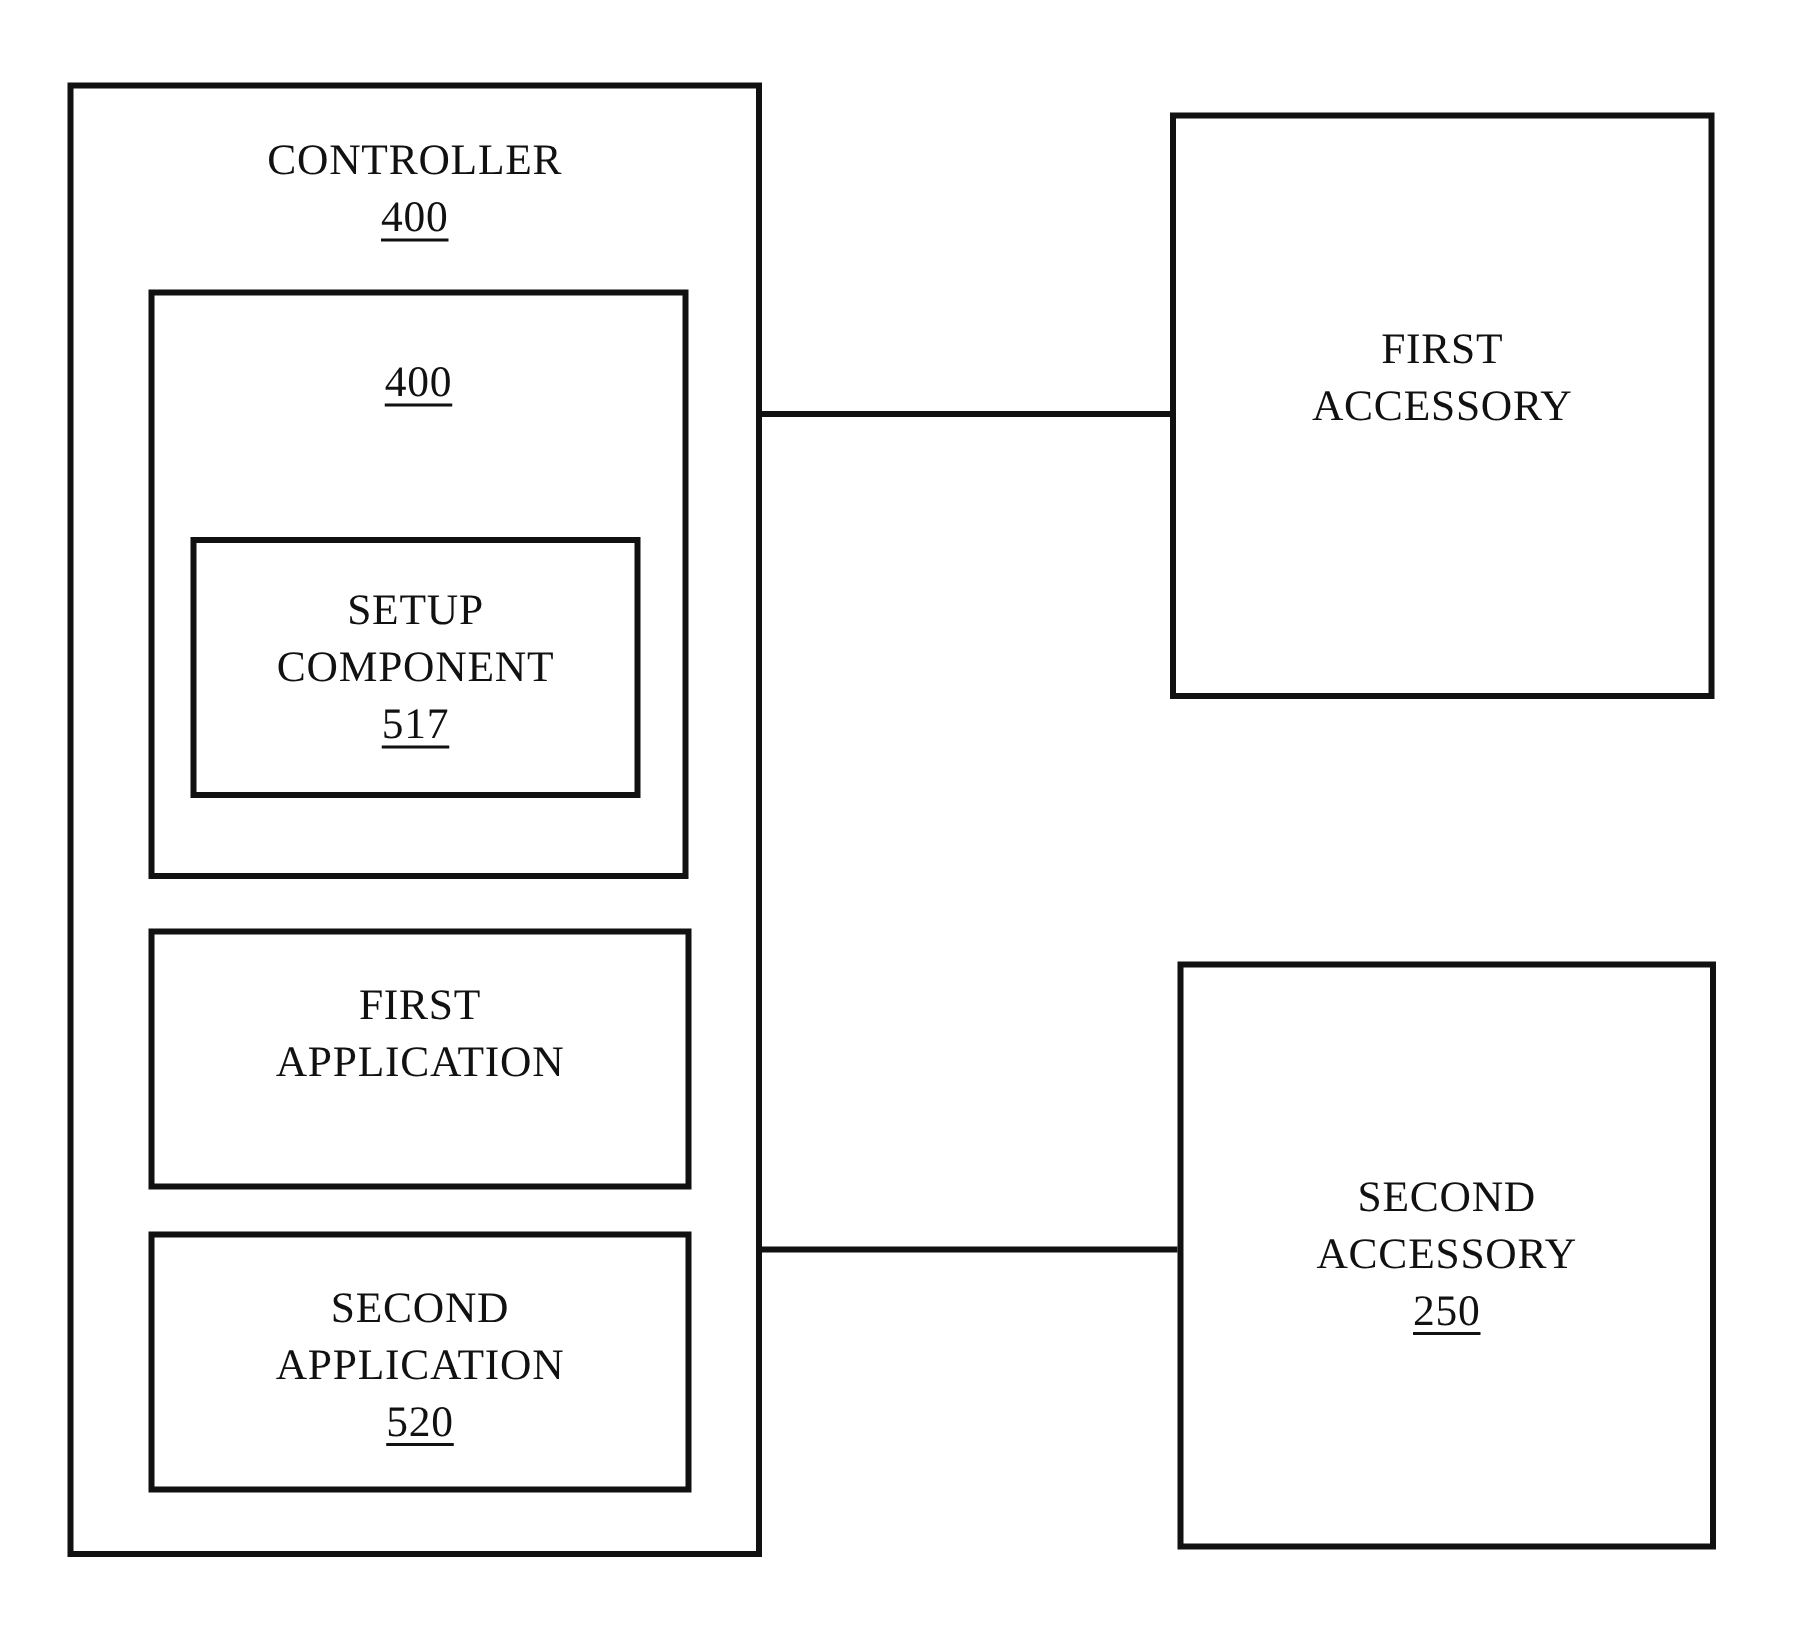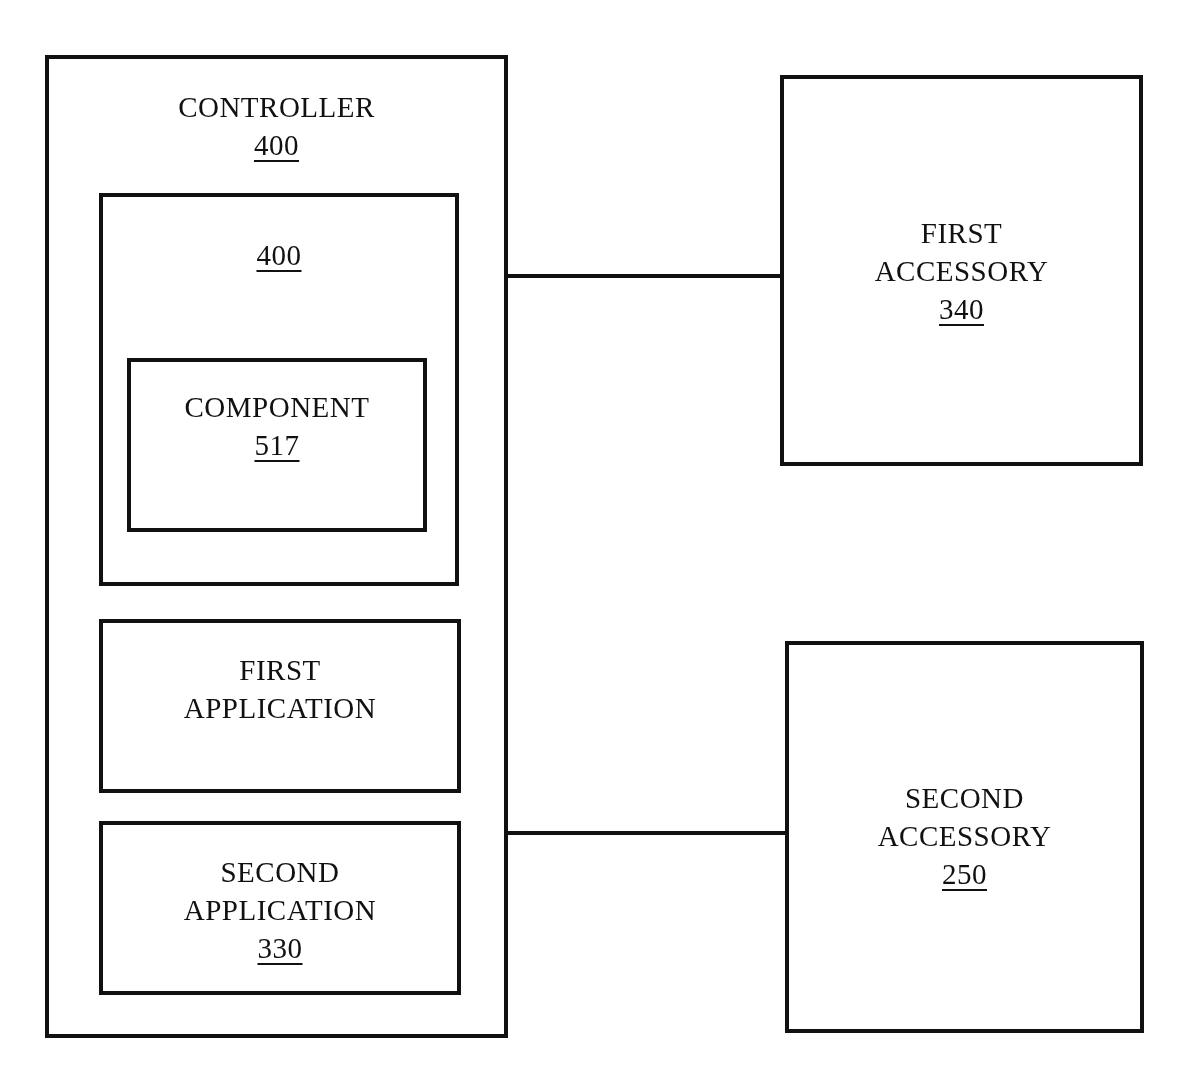--- a/index.html
+++ b/index.html
@@ -82,42 +82,42 @@
     <span class="ref">400</span>
   </div>
 
   <div class="box os-box"></div>
   <div class="lbl os-lbl">
     <span class="ref">400</span>
   </div>
 
   <div class="box setup-box"></div>
   <div class="lbl setup-lbl">
+    <span class="line-txt">SETUP</span>
     <span class="line-txt">COMPONENT</span>
     <span class="ref">517</span>
   </div>
 
   <div class="box app1-box"></div>
   <div class="lbl app1-lbl">
     <span class="line-txt">FIRST</span>
     <span class="line-txt">APPLICATION</span>
   </div>
 
   <div class="box app2-box"></div>
   <div class="lbl app2-lbl">
     <span class="line-txt">SECOND</span>
     <span class="line-txt">APPLICATION</span>
-    <span class="ref">330</span>
+    <span class="ref">520</span>
   </div>
 
   <div class="box acc1-box"></div>
   <div class="lbl acc1-lbl">
     <span class="line-txt">FIRST</span>
     <span class="line-txt">ACCESSORY</span>
-    <span class="ref">340</span>
   </div>
 
   <div class="box acc2-box"></div>
   <div class="lbl acc2-lbl">
     <span class="line-txt">SECOND</span>
     <span class="line-txt">ACCESSORY</span>
     <span class="ref">250</span>
   </div>
 
   <div class="hline conn1"></div>

